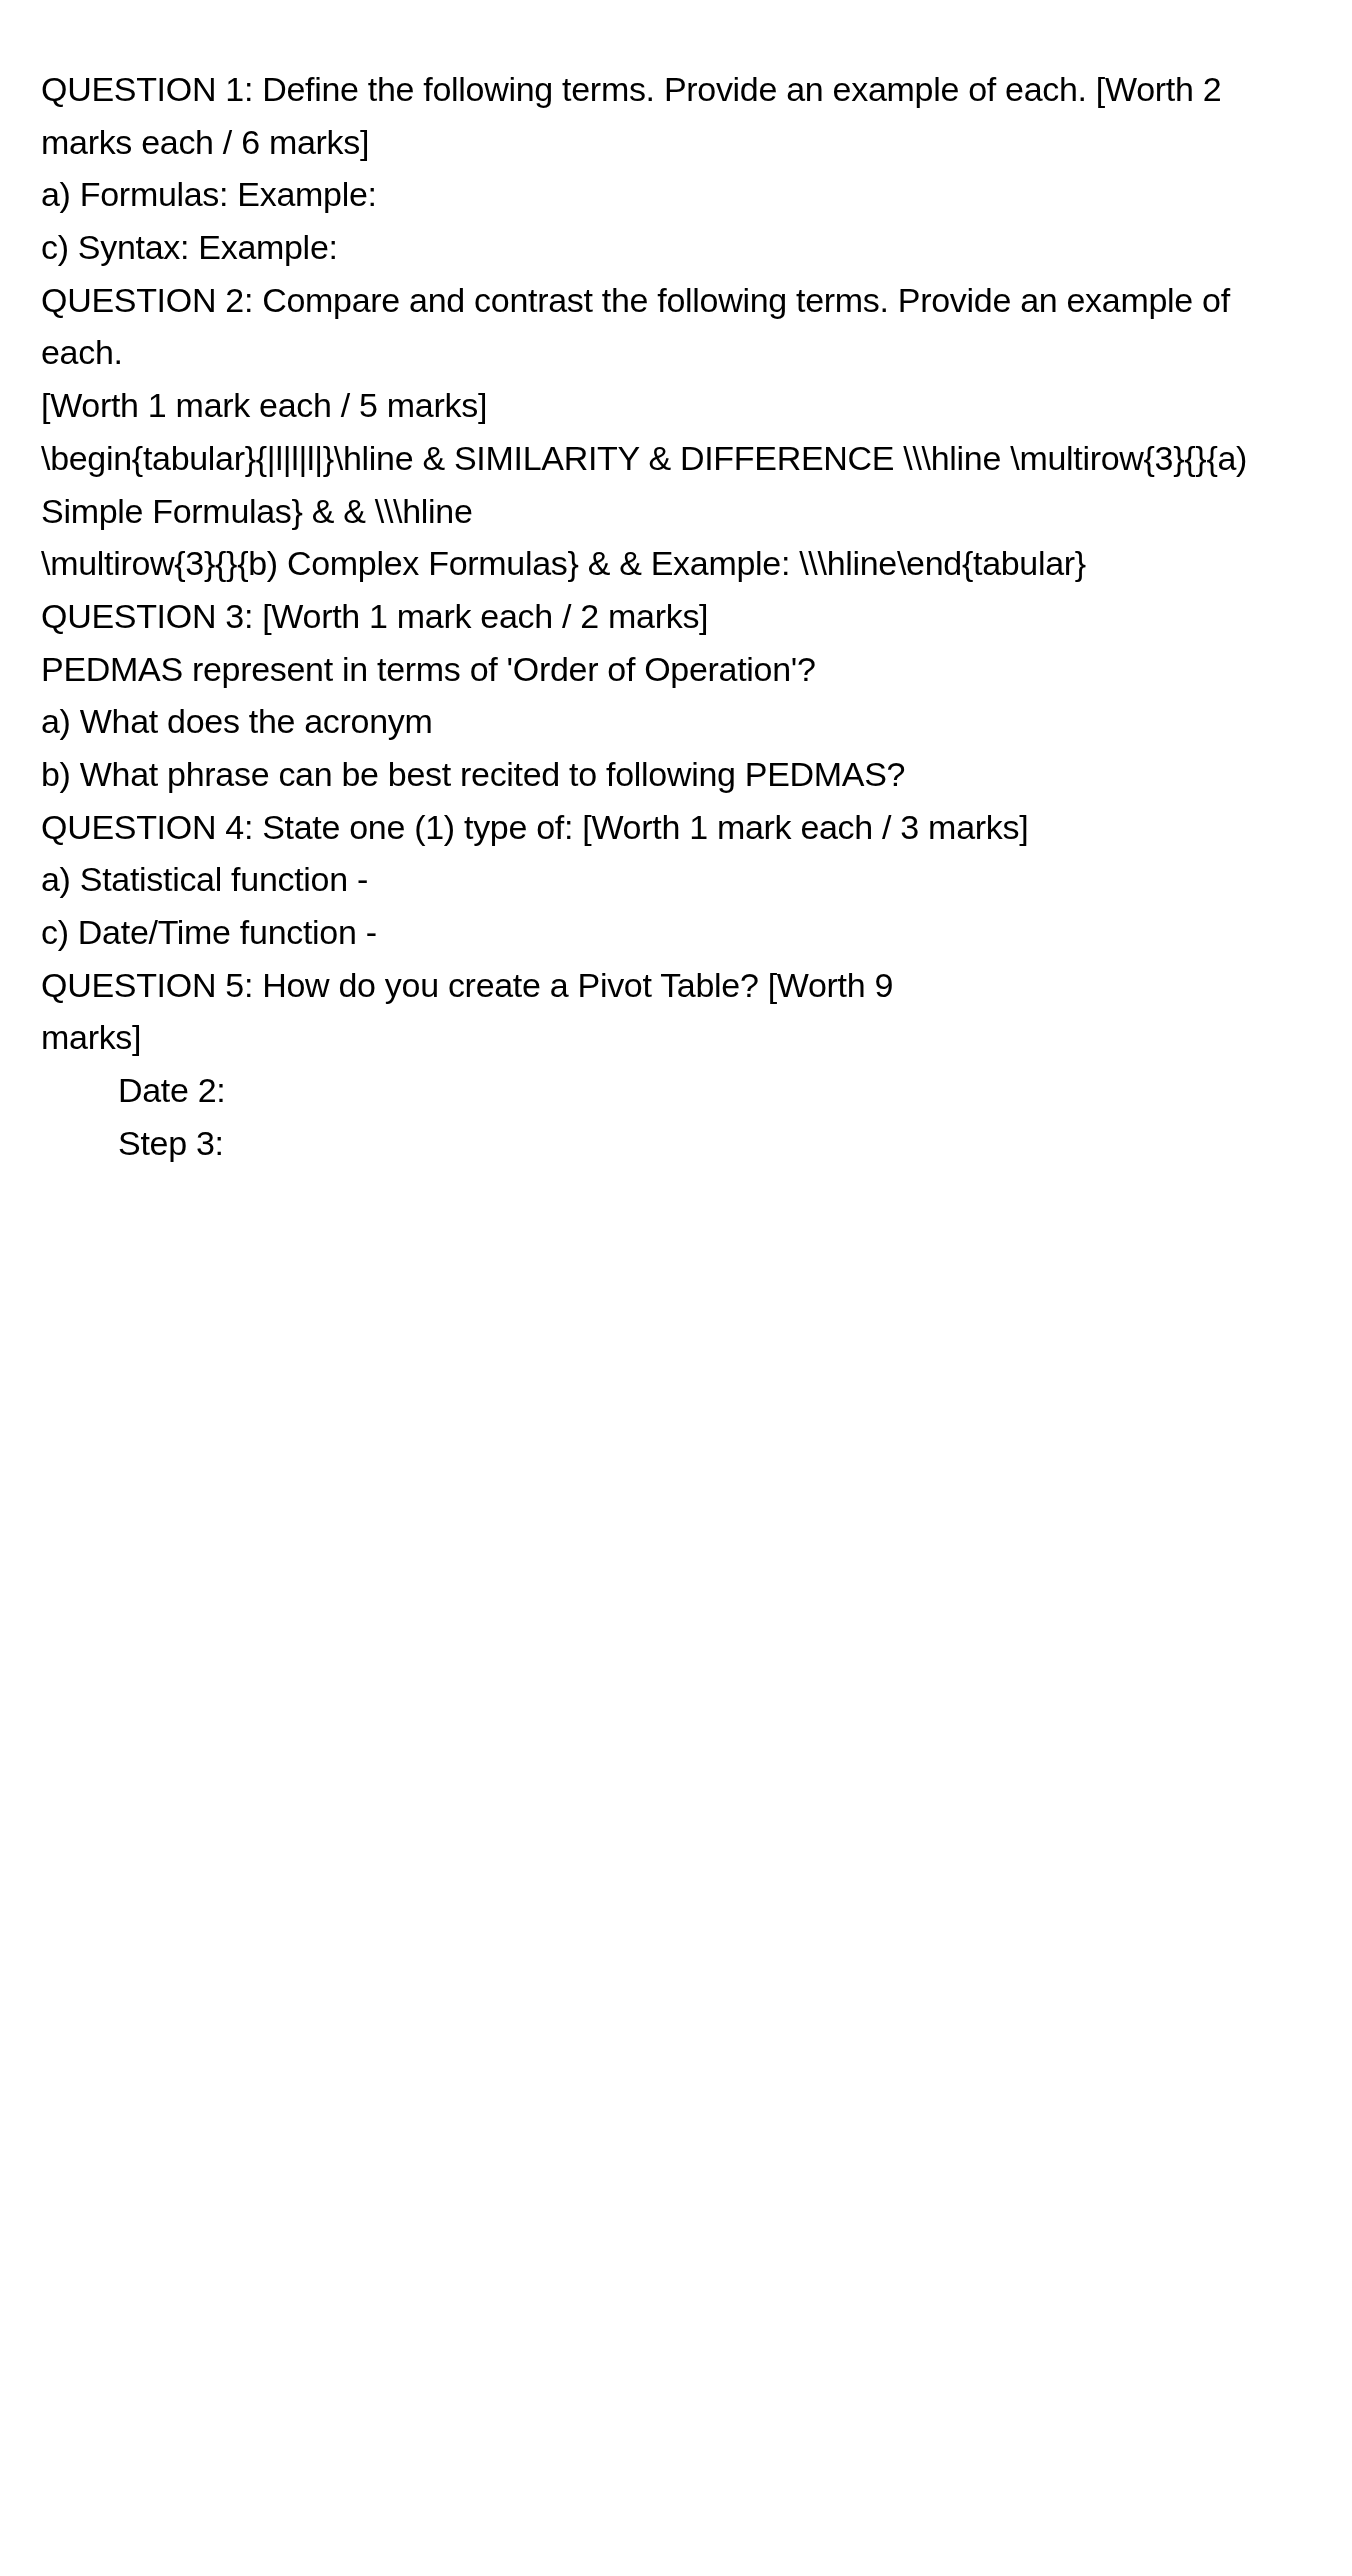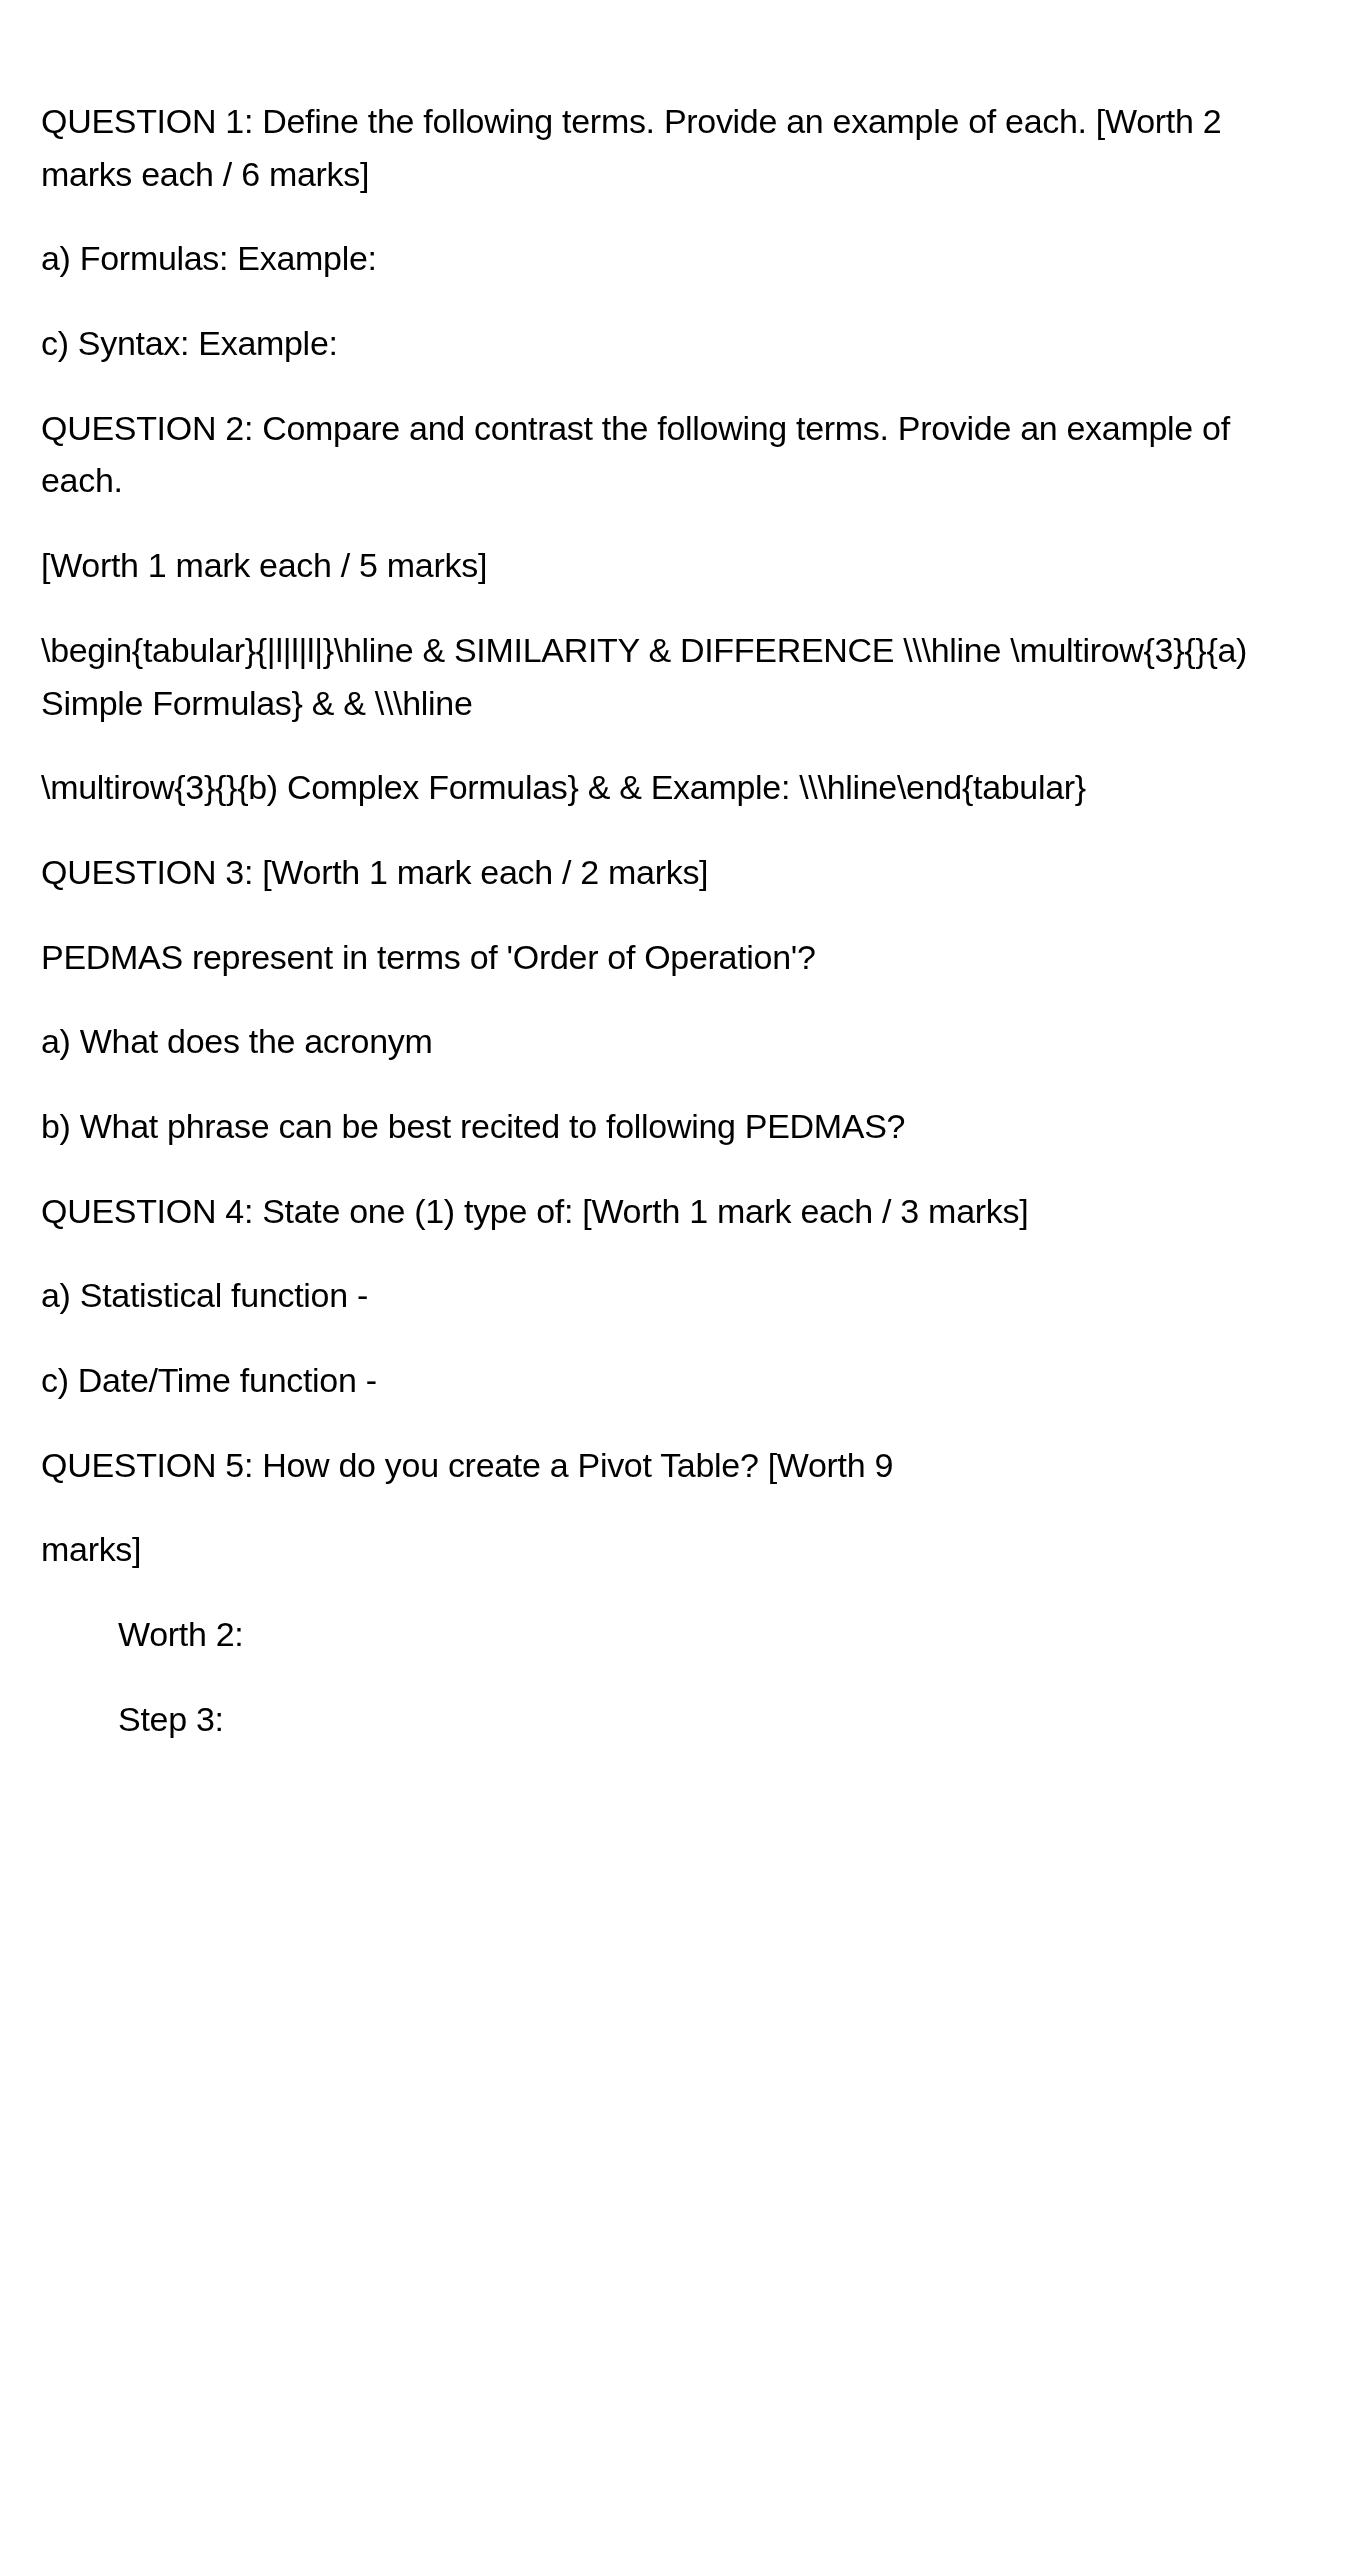--- a/index.html
+++ b/index.html
@@ -12,21 +12,20 @@
       background: #ffffff;
       color: #000000;
       font-size: 34px;
       line-height: 1.55;
       padding: 63px 41px 63px 41px;
       width: 1353px;
       letter-spacing: -0.3px;
     }
     .line {
       display: block;
-      margin-top: 32px;
     }
     .indent {
       padding-left: 77px;
     }
   </style>
 </head>
 <body>
 
 <div>
   <span class="line">QUESTION 1: Define the following terms. Provide an example of each. [Worth 2 marks each / 6 marks]</span>
@@ -38,16 +37,16 @@
   <span class="line">\multirow{3}{}{b) Complex Formulas} &amp; &amp; Example: \\\hline\end{tabular}</span>
   <span class="line">QUESTION 3: [Worth 1 mark each / 2 marks]</span>
   <span class="line">PEDMAS represent in terms of 'Order of Operation'?</span>
   <span class="line">a) What does the acronym</span>
   <span class="line">b) What phrase can be best recited to following PEDMAS?</span>
   <span class="line">QUESTION 4: State one (1) type of: [Worth 1 mark each / 3 marks]</span>
   <span class="line">a) Statistical function -</span>
   <span class="line">c) Date/Time function -</span>
   <span class="line">QUESTION 5: How do you create a Pivot Table? [Worth 9</span>
   <span class="line">marks]</span>
-  <span class="line indent">Worth 2:</span>
+  <span class="line indent">Date 2:</span>
   <span class="line indent">Step 3:</span>
 </div>
 
 
 </body></html>

